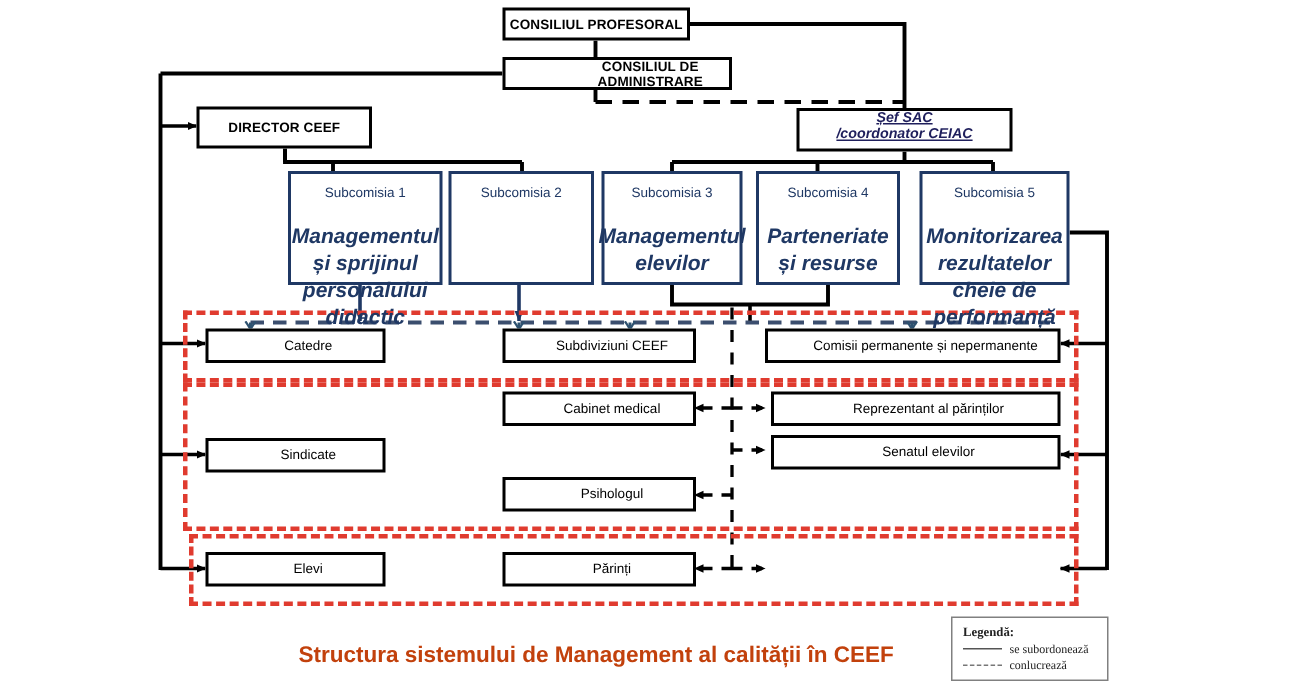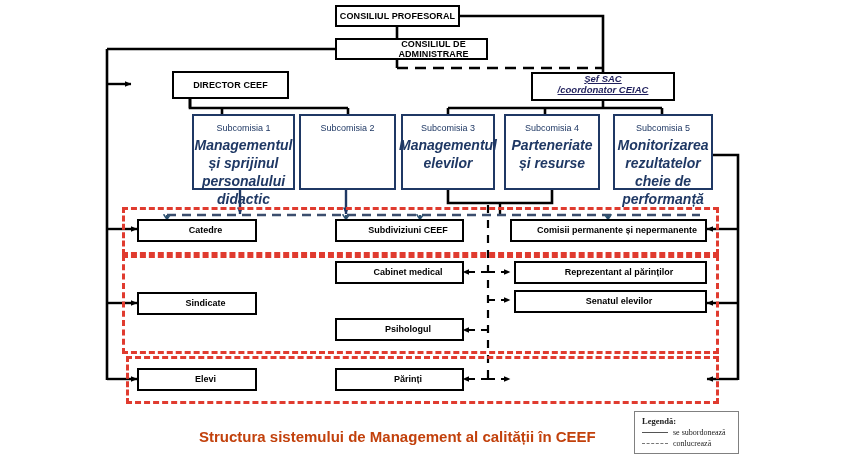--- a/index.html
+++ b/index.html
@@ -39,37 +39,37 @@
     line-height: 1.15;
   }
   .box-black {
     border: 2.5px solid #000000;
     font-weight: bold;
     font-size: 9px;
     letter-spacing: .1px;
   }
   .box-plain {
     border: 2.5px solid #000000;
-    font-weight: bold;
+    font-weight: normal;
     font-size: 9px;
     padding-left: 17px;
   }
   .box-navy {
     border: 2px solid #1F3864;
     color: #1F3864;
     flex-direction: column;
     justify-content: flex-start;
     padding-top: 7px;
     font-size: 9px;
   }
   .sc-title {
     font-weight: normal;
     color: #1F3864;
     font-size: 9px;
-    margin-bottom: 4px;
+    margin-bottom: 16px;
   }
   .sc-desc {
     font-style: italic;
     font-weight: bold;
     color: #1F3864;
     font-size: 14px;
     line-height: 1.28;
     padding: 0 4px;
   }
   .box-sac {
@@ -201,21 +201,21 @@
   <div class="red-region" style="left:126px; top:356px; width:593px; height:48px;"></div>
 
   <div class="box box-black" style="left:335px; top:5px; width:125px; height:22px;">
     <span>CONSILIUL PROFESORAL</span>
   </div>
 
   <div class="box box-black" style="left:335px; top:38px; width:153px; height:22px;padding-left:44px;">
     <span>CONSILIUL DE ADMINISTRARE</span>
   </div>
 
-  <div class="box box-black" style="left:131px; top:71px; width:117px; height:28px;margin-left:41px;">
+  <div class="box box-black" style="left:131px; top:71px; width:117px; height:28px;">
     <span>DIRECTOR CEEF</span>
   </div>
 
   <div class="box box-sac" style="left:531px; top:72px; width:144px; height:29px;">
     <span>Șef SAC</span>
     <span>/coordonator CEIAC</span>
   </div>
 
   <div class="box box-navy" style="left:192px; top:114px; width:103px; height:76px;">
     <div class="sc-title">Subcomisia 1</div>

